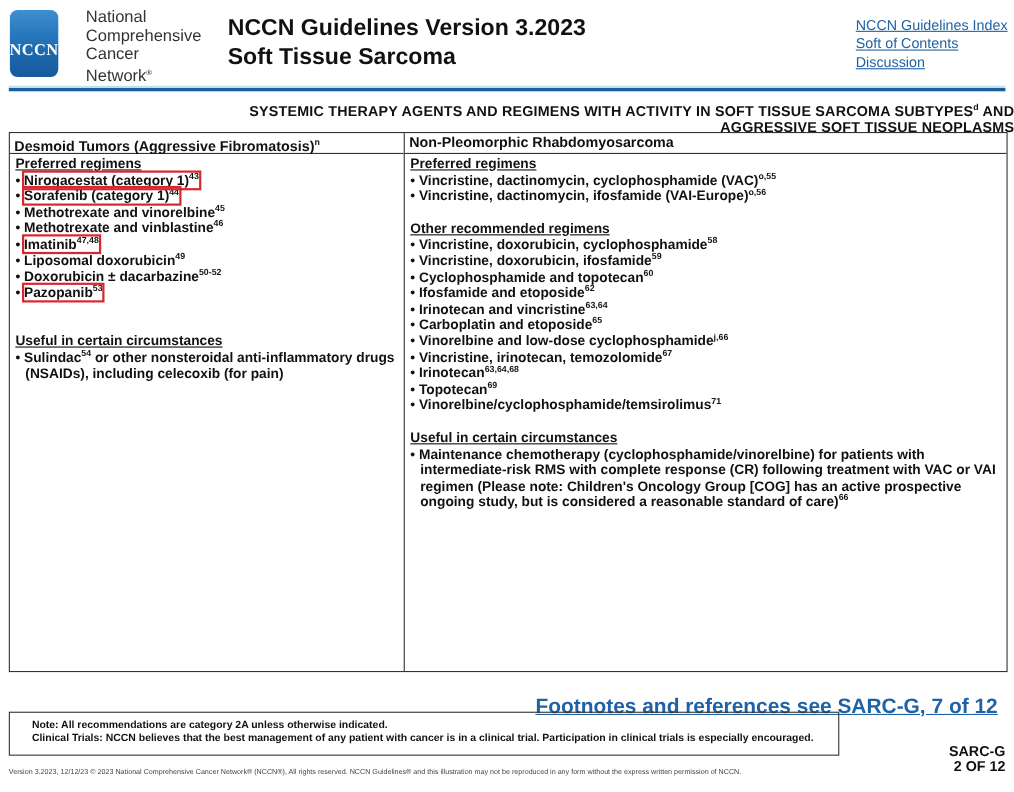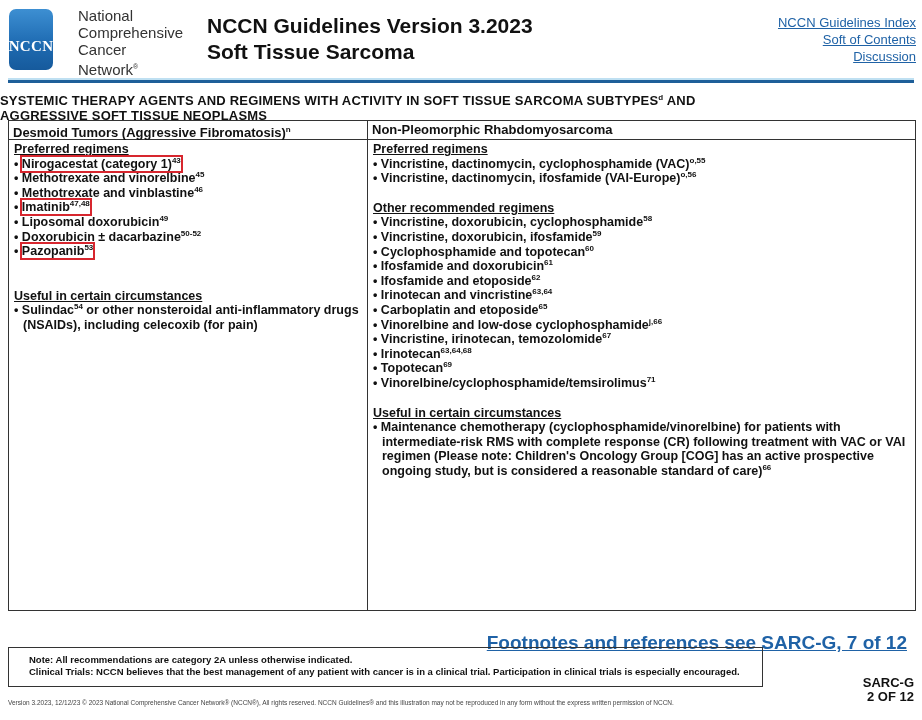--- a/index.html
+++ b/index.html
@@ -11,28 +11,28 @@
     border-radius: 7px;
     background: linear-gradient(180deg, #3d8fd2 0%, #1f6cb3 55%, #165a9c 100%);
     display: flex; align-items: center; justify-content: center;
   }
   .logo-box span { color: #fff; font-family: "Liberation Serif", serif; font-weight: bold; font-size: 15px; letter-spacing: 0.3px; margin-top: 14px; }
   .org-name { position: absolute; left: 78px; top: 7px; font-size: 15px; line-height: 17px; color: #333; }
   .org-name sup { font-size: 7px; }
 
   .title-block { position: absolute; left: 207px; top: 13px; font-weight: bold; font-size: 21px; line-height: 26px; color: #111; }
 
-  .top-links { position: absolute; right: 6px; top: 14px; text-align: right; font-size: 13px; line-height: 17px; }
+  .top-links { position: absolute; right: 6px; top: 14px; text-align: left; font-size: 13px; line-height: 17px; }
   .top-links a { display: block; color: #1f62a6; text-decoration: underline; }
 
   .divider { position: absolute; left: 8px; right: 8px; top: 80px; height: 3px; background: #1e5f99; }
   .divider-light { position: absolute; left: 8px; right: 8px; top: 78px; height: 2px; background: #bfe0f2; }
 
   .section-title {
-    position: absolute; left: 0; width: 922px; top: 90px; text-align: left;
+    position: absolute; left: 0; width: 922px; top: 90px; text-align: right;
     font-weight: bold; font-size: 13px; line-height: 15px; letter-spacing: 0.2px;
   }
   .section-title sup { font-size: 8px; }
 
   .table { position: absolute; left: 8px; top: 120px; width: 908px; height: 491px; border: 1.5px solid #333; }
   .col-left { position: absolute; left: 0; top: 0; width: 359px; height: 100%; border-right: 1.5px solid #333; }
   .col-right { position: absolute; left: 359px; top: 0; right: 0; height: 100%; }
   .col-head { height: 19px; border-bottom: 1.5px solid #333; font-weight: bold; font-size: 13px; line-height: 18px; padding-left: 4px; }
   .col-head sup { font-size: 8px; }
   .col-body { padding: 2px 5px; font-weight: bold; font-size: 12.5px; line-height: 14.6px; }
@@ -76,20 +76,21 @@
   <div><span>SYSTEMIC THERAPY AGENTS AND REGIMENS WITH ACTIVITY IN SOFT TISSUE SARCOMA SUBTYPES</span><sup>d</sup><span> AND</span></div>
   <div>AGGRESSIVE SOFT TISSUE NEOPLASMS</div>
 </div>
 
 <div class="table">
   <div class="col-left">
     <div class="col-head"><span>Desmoid Tumors (Aggressive Fibromatosis)</span><sup>n</sup></div>
     <div class="col-body">
       <span class="sub-head">Preferred regimens</span>
       <span class="item">• <span class="boxed"><span>Nirogacestat (category 1)</span><sup>43</sup></span></span>
+      <span class="item">• <span class="boxed"><span>Sorafenib (category 1)</span><sup>44</sup></span></span>
       <span class="item">• <span>Methotrexate and vinorelbine</span><sup>45</sup></span>
       <span class="item">• <span>Methotrexate and vinblastine</span><sup>46</sup></span>
       <span class="item">• <span class="boxed"><span>Imatinib</span><sup>47,48</sup></span></span>
       <span class="item">• <span>Liposomal doxorubicin</span><sup>49</sup></span>
       <span class="item">• <span>Doxorubicin ± dacarbazine</span><sup>50-52</sup></span>
       <span class="item">• <span class="boxed"><span>Pazopanib</span><sup>53</sup></span></span>
       <div class="gap"></div>
         <div class="gap"></div>
       <span class="sub-head">Useful in certain circumstances</span>
       <span class="item">• <span>Sulindac</span><sup>54</sup><span> or other nonsteroidal anti-inflammatory drugs (NSAIDs), including celecoxib (for pain)</span></span>
@@ -99,21 +100,20 @@
     <div class="col-head">Non-Pleomorphic Rhabdomyosarcoma</div>
     <div class="col-body">
       <span class="sub-head">Preferred regimens</span>
       <span class="item">• <span>Vincristine, dactinomycin, cyclophosphamide (VAC)</span><sup>o,55</sup></span>
       <span class="item">• <span>Vincristine, dactinomycin, ifosfamide (VAI-Europe)</span><sup>o,56</sup></span>
       <div class="gap"></div>
       <span class="sub-head">Other recommended regimens</span>
       <span class="item">• <span>Vincristine, doxorubicin, cyclophosphamide</span><sup>58</sup></span>
       <span class="item">• <span>Vincristine, doxorubicin, ifosfamide</span><sup>59</sup></span>
       <span class="item">• <span>Cyclophosphamide and topotecan</span><sup>60</sup></span>
-      <span class="item">• <span>Ifosfamide and doxorubicin</span><sup>61</sup></span>
       <span class="item">• <span>Ifosfamide and etoposide</span><sup>62</sup></span>
       <span class="item">• <span>Irinotecan and vincristine</span><sup>63,64</sup></span>
       <span class="item">• <span>Carboplatin and etoposide</span><sup>65</sup></span>
       <span class="item">• <span>Vinorelbine and low-dose cyclophosphamide</span><sup>j,66</sup></span>
       <span class="item">• <span>Vincristine, irinotecan, temozolomide</span><sup>67</sup></span>
       <span class="item">• <span>Irinotecan</span><sup>63,64,68</sup></span>
       <span class="item">• <span>Topotecan</span><sup>69</sup></span>
       <span class="item">• <span>Vinorelbine/cyclophosphamide/temsirolimus</span><sup>71</sup></span>
       <div class="gap"></div>
       <span class="sub-head">Useful in certain circumstances</span>

